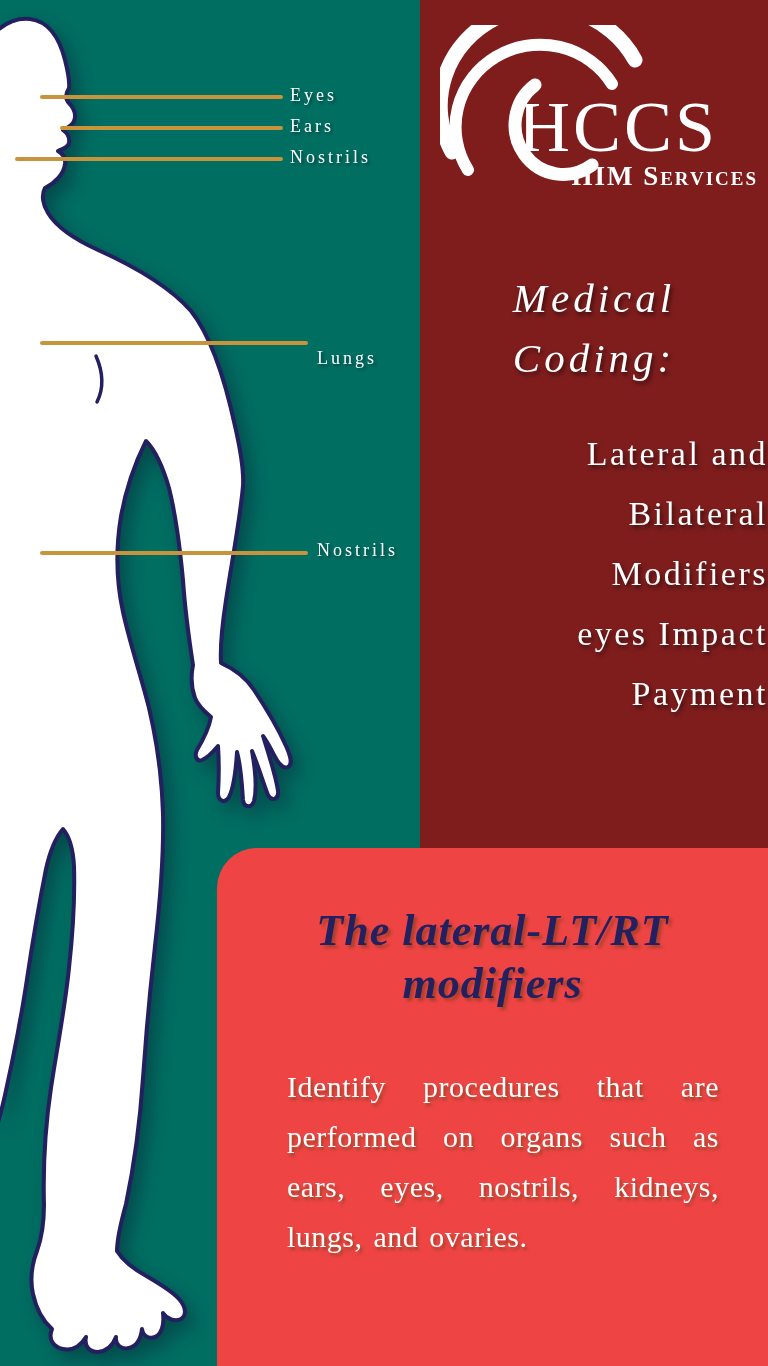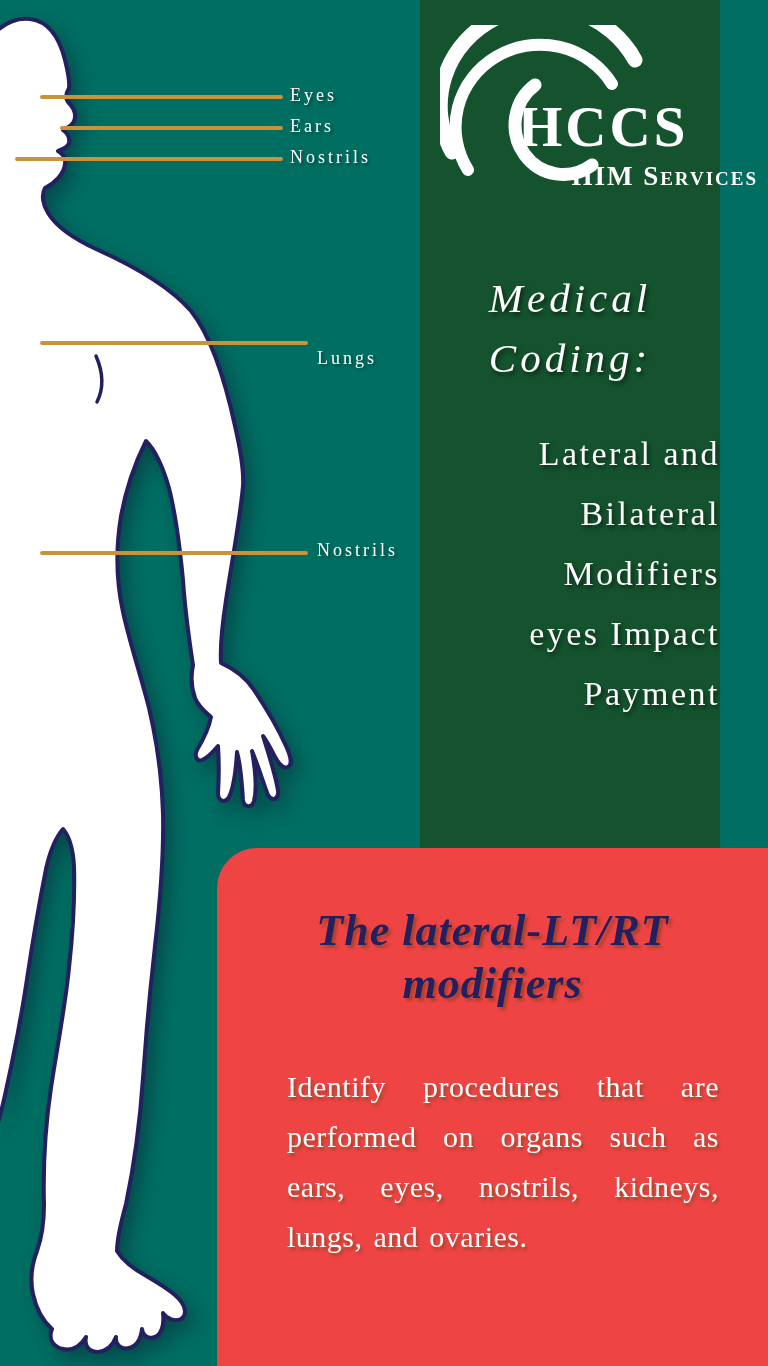--- a/index.html
+++ b/index.html
@@ -1,20 +1,20 @@
 <!DOCTYPE html>
 <html><head>
 <meta charset="utf-8">
 <style>
   html,body{margin:0;padding:0;}
   body{width:768px;height:1366px;overflow:hidden;font-family:"Liberation Serif","DejaVu Serif",serif;}
   .canvas{position:relative;width:768px;height:1366px;background:#016E62;overflow:hidden;}
 
   
-  .navy-panel{position:absolute;left:420px;top:0;width:300px;height:848px;background:#14532d;}
+  .navy-panel{position:absolute;left:420px;top:0;width:348px;height:848px;background:#7f1d1d;}
   .gold-panel{position:absolute;left:217px;top:848px;width:551px;height:562px;background:#ef4444;border-top-left-radius:40px;}
 
   
   .body-svg{position:absolute;left:0;top:0;filter:drop-shadow(7px 9px 9px rgba(10,15,40,.38));}
 
   
   .pline{position:absolute;height:4px;background:#C8933B;border-radius:2px;}
   #line-eyes{left:40px;top:95px;width:243px;}
   #line-ears{left:60px;top:126px;width:223px;}
   #line-nostrils{left:15px;top:157px;width:268px;}
@@ -25,21 +25,21 @@
   .lbl{position:absolute;color:#fff;font-size:18px;letter-spacing:3px;text-shadow:2px 2px 3px rgba(0,20,20,.45);}
   #lbl-eyes{left:290px;top:85px;}
   #lbl-ears{left:290px;top:116px;}
   #lbl-nostrils{left:290px;top:147px;}
   #lbl-lungs{left:317px;top:348px;}
   #lbl-kidneys{left:317px;top:540px;}
 
   
   .logo{position:absolute;left:440px;top:25px;width:322px;height:175px;color:#fff;}
   .logo-swoosh{position:absolute;left:0;top:0;}
-  .logo-name{position:absolute;left:78px;top:62px;font-size:57px;font-weight:bold;letter-spacing:3px;line-height:80px;}
+  .logo-name{position:absolute;left:78px;top:62px;font-size:72px;font-weight:normal;letter-spacing:3px;line-height:80px;}
   .logo-sub{position:absolute;right:4px;top:136px;font-size:27px;font-weight:bold;font-variant:small-caps;letter-spacing:2px;}
 
   
   .md-title{position:absolute;left:0;right:0;top:268px;margin:0 auto;width:260px;text-align:center;
     color:#fff;font-style:italic;font-size:41px;line-height:60px;letter-spacing:4px;
     text-shadow:2px 3px 4px rgba(0,0,0,.55);}
   .md-sub{position:absolute;left:0;right:0;top:424px;text-align:right;color:#fff;
     font-size:34px;line-height:60px;letter-spacing:2.5px;text-shadow:2px 3px 4px rgba(0,0,0,.55);}
 
   

